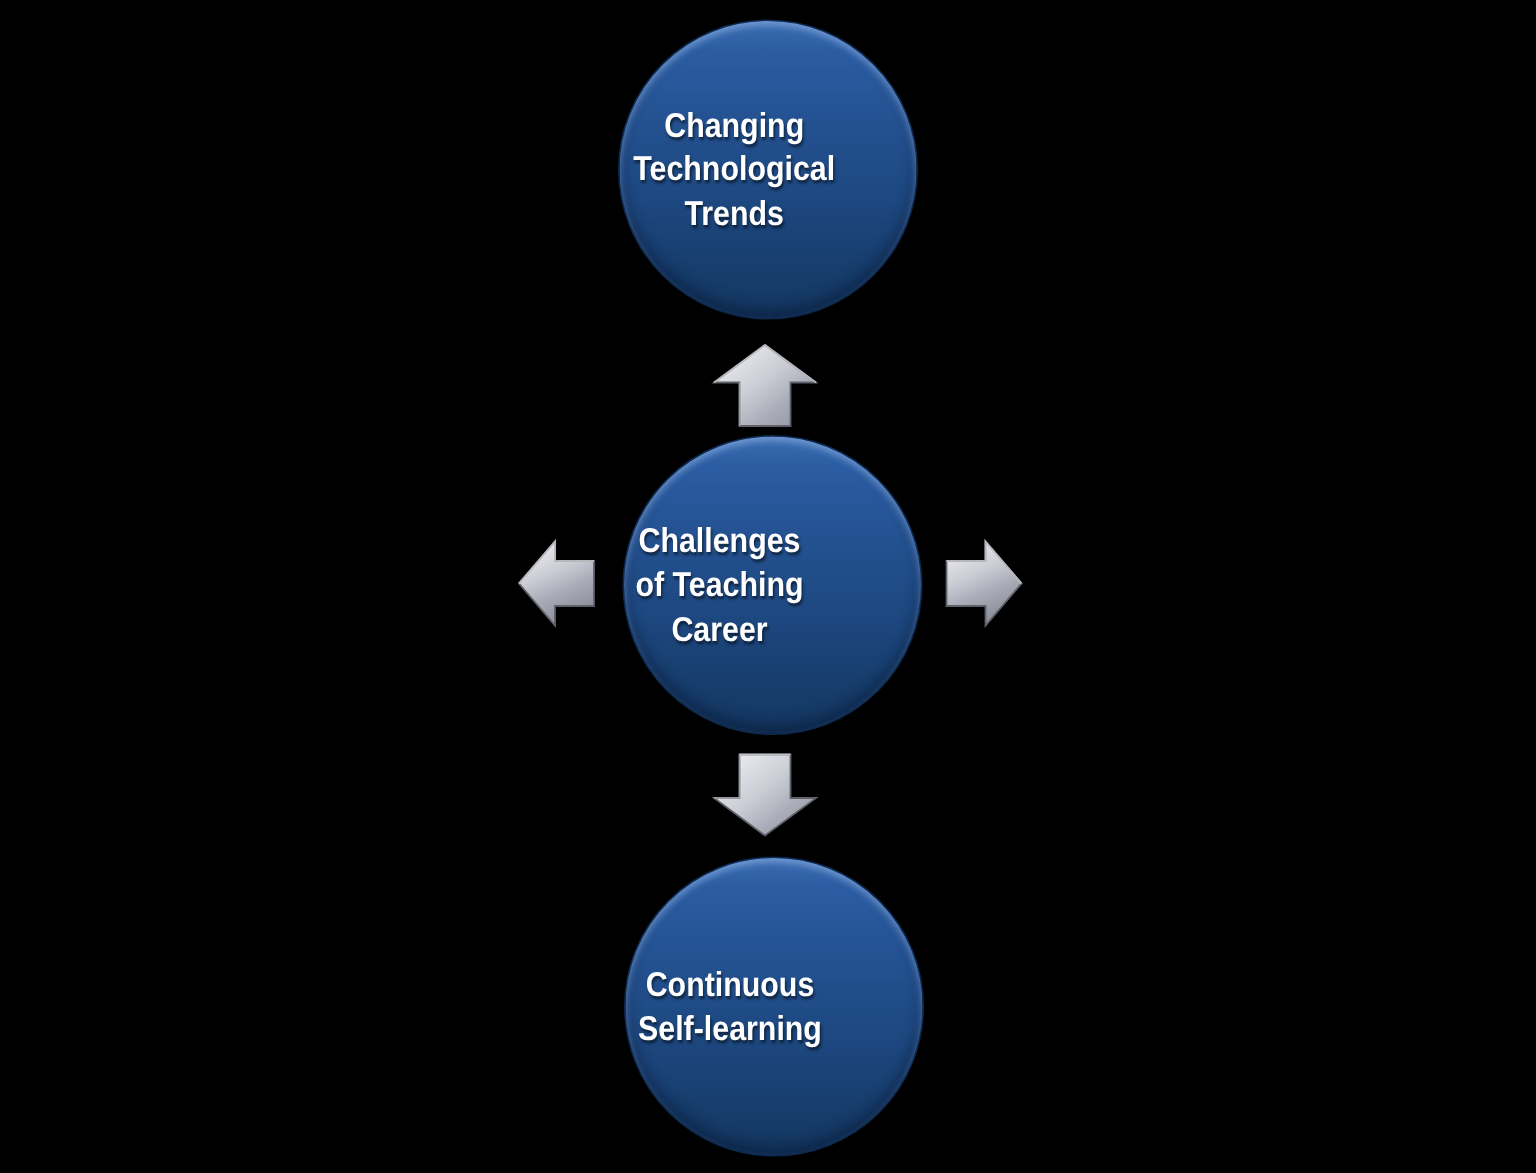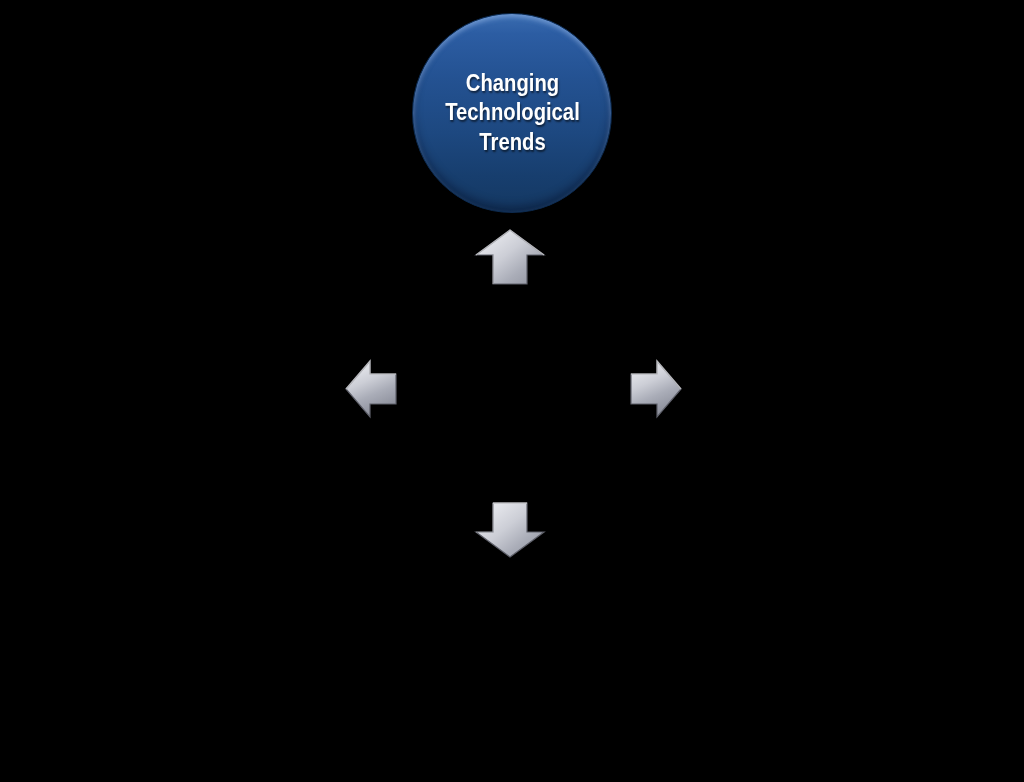--- a/index.html
+++ b/index.html
@@ -15,21 +15,21 @@
     overflow: hidden;
     font-family: "Liberation Sans", sans-serif;
   }
   .node {
     position: absolute;
     width: 200px;
     height: 200px;
     border-radius: 50%;
     display: flex;
     align-items: center;
-    justify-content: center;
+    justify-content: flex-start;
     text-align: center;
     background: linear-gradient(to bottom,
       #3a6cb0 0%, #2c5da3 10%, #245292 32%, #1d4880 60%, #173e6e 82%, #143862 100%);
     box-shadow:
       inset 0 3px 5px rgba(170, 205, 255, 0.5),
       inset 0 -5px 10px rgba(0, 5, 25, 0.40),
       0 10px 16px rgba(0, 0, 0, 0.65);
     border: 1px solid #0d2a4e;
     box-sizing: border-box;
   }
@@ -64,22 +64,31 @@
 
 <div class="canvas">
 
   <div class="node node-top">
     <span class="label">Changing
 Technological
 Trends</span>
   </div>
 
 
+  <div class="node node-center">
+    <span class="label">Challenges
+of Teaching
+Career</span>
+  </div>
 
 
+  <div class="node node-bottom">
+    <span class="label">Continuous
+Self-learning</span>
+  </div>
 
   <svg class="arrow arrow-up" viewBox="0 0 72 56" aria-hidden="true">
     <defs>
       <linearGradient id="gradU" x1="0" y1="0" x2="1" y2="1">
         <stop offset="0%" stop-color="#f4f5f8"></stop>
         <stop offset="45%" stop-color="#ccced6"></stop>
         <stop offset="70%" stop-color="#aaadb8"></stop>
         <stop offset="100%" stop-color="#8d909c"></stop>
       </linearGradient>
     </defs>

